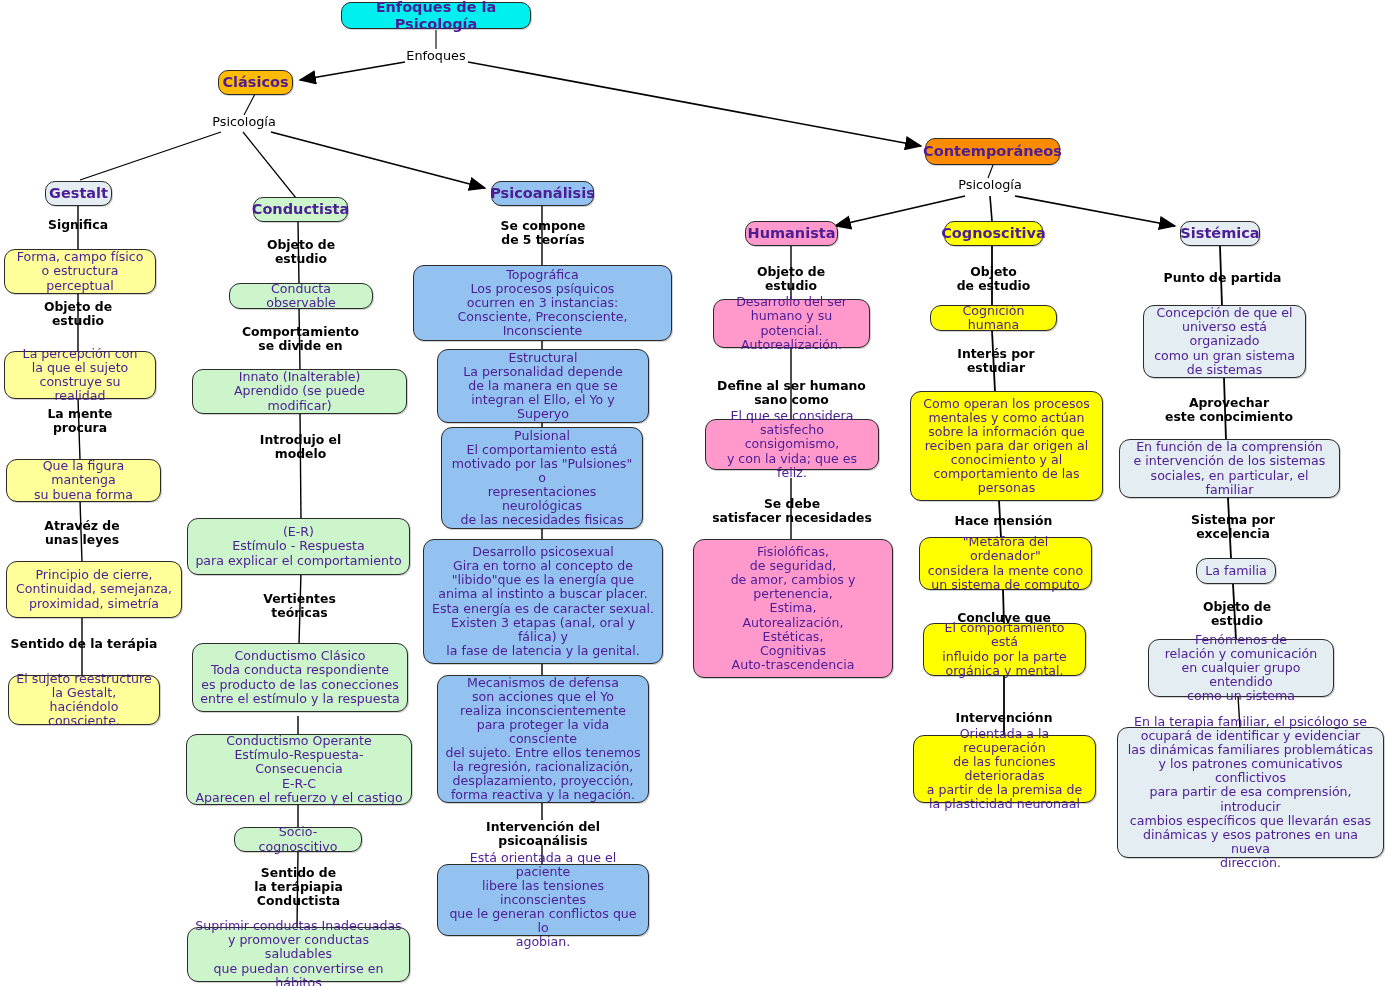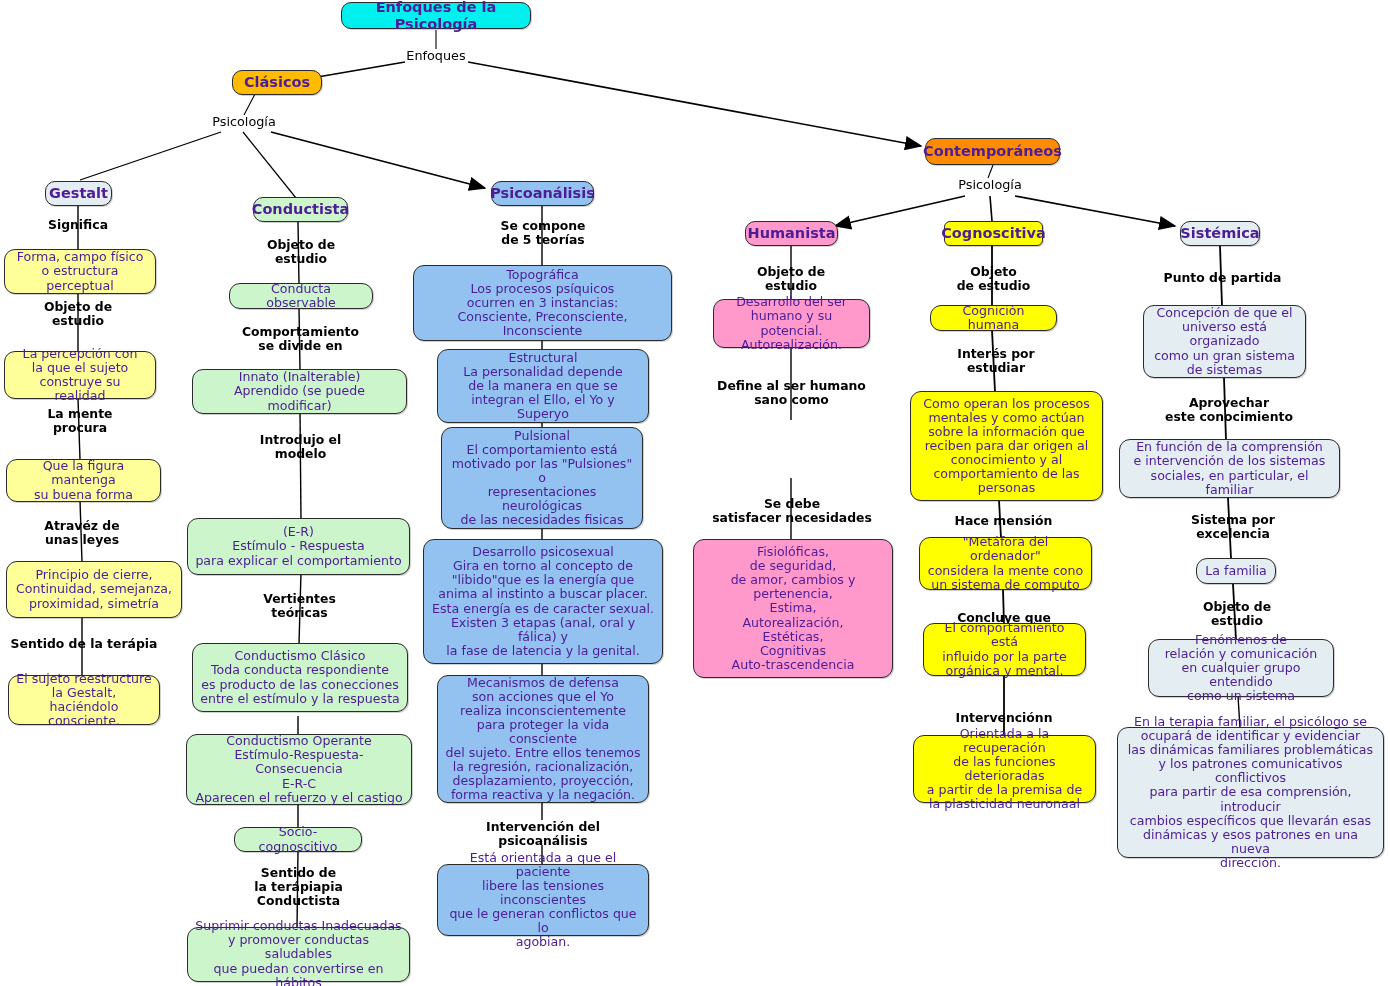--- a/index.html
+++ b/index.html
@@ -130,21 +130,21 @@
       <path d="M1224,378 L1226,440" stroke-width="1.8"></path>
       <path d="M1228,498 L1231,558" stroke-width="1.8"></path>
       <path d="M1233,584 L1236,640" stroke-width="1.8"></path>
       <path d="M1238,696 L1240,728" stroke-width="1.4"></path>
     </g>
   </svg>
 
   <div class="node title" style="left:341px;top:2px;width:190px;height:27px;background:#00f0f0;">Enfoques de la Psicología</div>
   <div class="lbl plain" style="left:381px;top:49px;width:110px;">Enfoques</div>
 
-  <div class="node title" style="left:218px;top:70px;width:90px;height:25px;background:#ffbb00;margin-left:14px;">Clásicos</div>
+  <div class="node title" style="left:218px;top:70px;width:75px;height:25px;background:#ffbb00;">Clásicos</div>
   <div class="lbl plain" style="left:189px;top:115px;width:110px;">Psicología</div>
 
   <div class="node title" style="left:925px;top:138px;width:135px;height:27px;background:#ff8c00;">Contemporáneos</div>
   <div class="lbl plain" style="left:935px;top:178px;width:110px;">Psicología</div>
 
   <div class="node title" style="left:45px;top:181px;width:67px;height:25px;background:#e4edf2;">Gestalt</div>
   <div class="lbl" style="left:28px;top:218px;width:100px;">Significa</div>
   <div class="node leaf" style="left:4px;top:249px;width:152px;height:45px;background:#ffff99;">Forma, campo físico
 o estructura perceptual</div>
   <div class="lbl" style="left:28px;top:300px;width:100px;">Objeto de
@@ -236,32 +236,35 @@
 agobian.</div>
 
   <div class="node title" style="left:745px;top:221px;width:93px;height:25px;background:#ff99cc;">Humanista</div>
   <div class="lbl" style="left:741px;top:265px;width:100px;">Objeto de
 estudio</div>
   <div class="node leaf" style="left:713px;top:299px;width:157px;height:49px;background:#ff99cc;">Desarrollo del ser
 humano y su potencial.
 Autorealización.</div>
   <div class="lbl" style="left:714px;top:379px;width:155px;">Define al ser humano
 sano como</div>
+  <div class="node leaf" style="left:705px;top:419px;width:174px;height:51px;background:#ff99cc;">El que se considera
+satisfecho consigomismo,
+y con la vida; que es feliz.</div>
   <div class="lbl" style="left:704px;top:497px;width:176px;">Se debe
 satisfacer necesidades</div>
   <div class="node leaf" style="left:693px;top:539px;width:200px;height:139px;background:#ff99cc;">Fisiolóficas,
 de seguridad,
 de amor, cambios y pertenencia,
 Estima,
 Autorealización,
 Estéticas,
 Cognitivas
 Auto-trascendencia</div>
 
-  <div class="node title" style="left:944px;top:221px;width:99px;height:25px;background:#ffff00;border-radius:6px;">Cognoscitiva</div>
+  <div class="node title" style="left:944px;top:221px;width:99px;height:25px;background:#ffff00;">Cognoscitiva</div>
   <div class="lbl" style="left:941px;top:265px;width:105px;">Objeto
 de estudio</div>
   <div class="node leaf" style="left:930px;top:305px;width:127px;height:26px;background:#ffff00;">Cognición humana</div>
   <div class="lbl" style="left:941px;top:347px;width:110px;">Interés por
 estudiar</div>
   <div class="node leaf" style="left:910px;top:391px;width:193px;height:110px;background:#ffff00;">Como operan los procesos
 mentales  y como actúan
 sobre la información que
 reciben para dar origen al
 conocimiento y al

